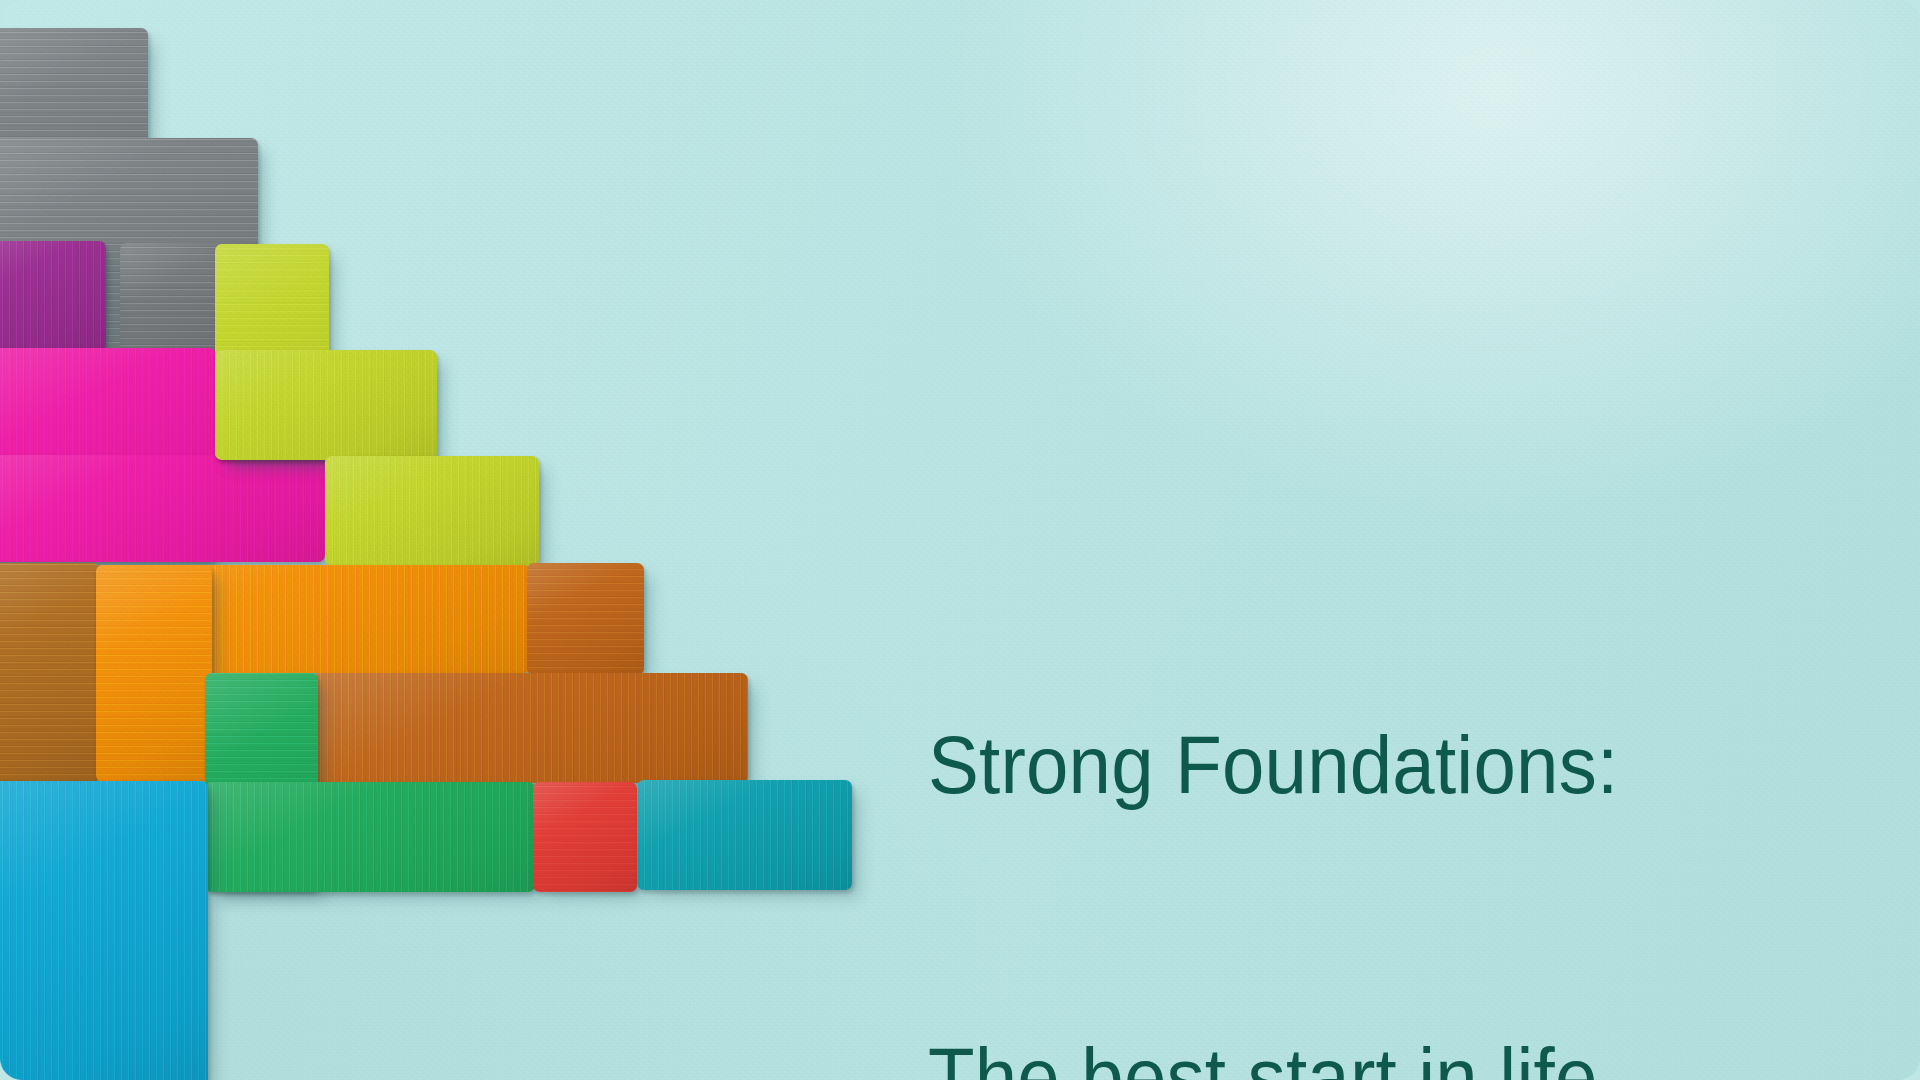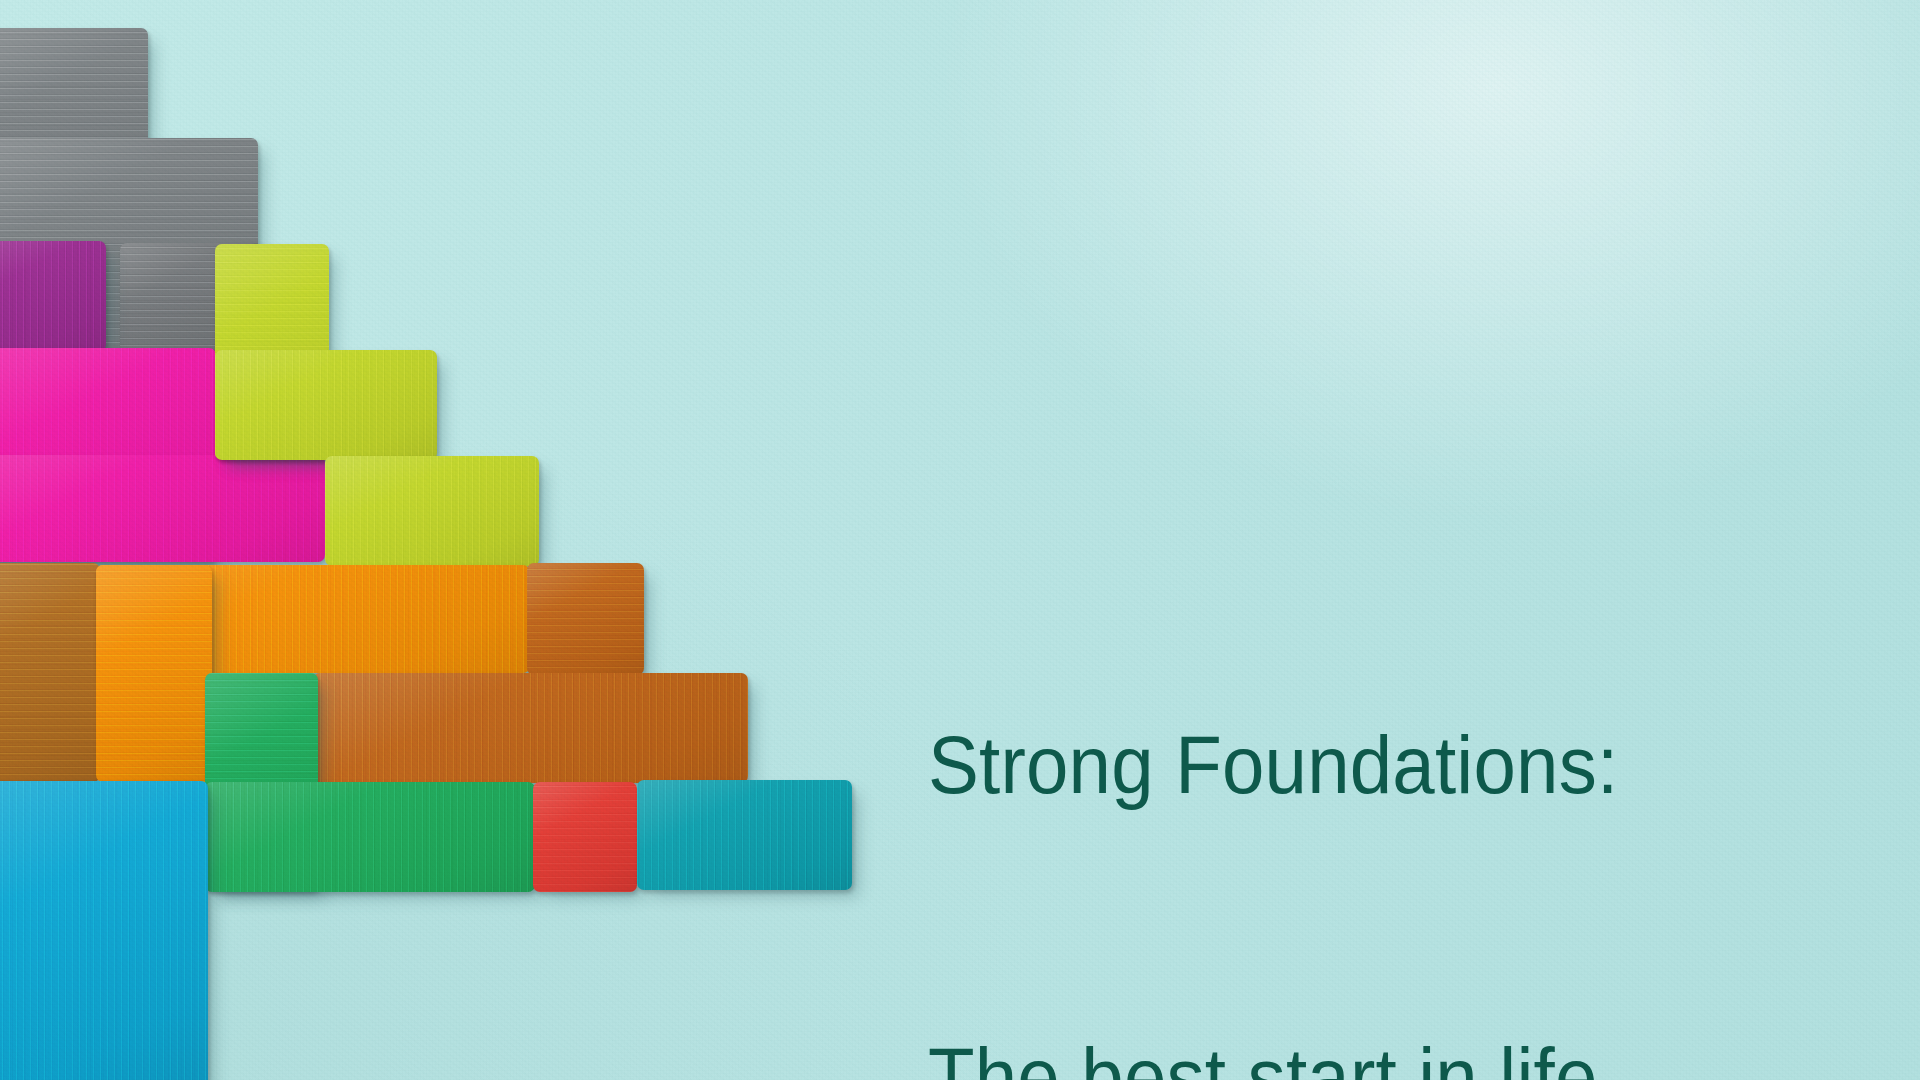--- a/index.html
+++ b/index.html
@@ -86,21 +86,21 @@
     letter-spacing: 0.2px;
     white-space: pre;
     transform: scaleX(0.93);
     transform-origin: left top;
   }
   #headline .ln { display: block; }
 </style>
 </head>
 <body>
 
-<div id="stage" style="background-color: rgb(188, 230, 229);">
+<div id="stage" style="background-color: rgb(188, 230, 229); border-radius: 22px;">
 
   <div class="blocks">
       <div class="blk vgrain" style="left: -40px; top: 28px; width: 188px; height: 215px; background: rgb(125, 130, 133); z-index: 10;"></div>
       <div class="blk vgrain" style="left: -40px; top: 138px; width: 298px; height: 212px; background: rgb(125, 130, 133); z-index: 11;"></div>
       <div class="blk vgrain" style="left: 120px; top: 243px; width: 138px; height: 110px; background: rgb(118, 121, 124); z-index: 12;"></div>
       <div class="blk" style="left: -40px; top: 241px; width: 146px; height: 110px; background: rgb(155, 45, 145); z-index: 13;"></div>
       <div class="blk" style="left: -40px; top: 348px; width: 256px; height: 214px; background: rgb(240, 27, 166); z-index: 14;"></div>
       <div class="blk" style="left: -40px; top: 455px; width: 365px; height: 107px; background: rgb(240, 27, 166); z-index: 15;"></div>
       <div class="blk vgrain" style="left: 215px; top: 244px; width: 114px; height: 215px; background: rgb(195, 214, 43); z-index: 16;"></div>
       <div class="blk" style="left: 215px; top: 350px; width: 222px; height: 110px; background: rgb(195, 214, 43); z-index: 17;"></div>

